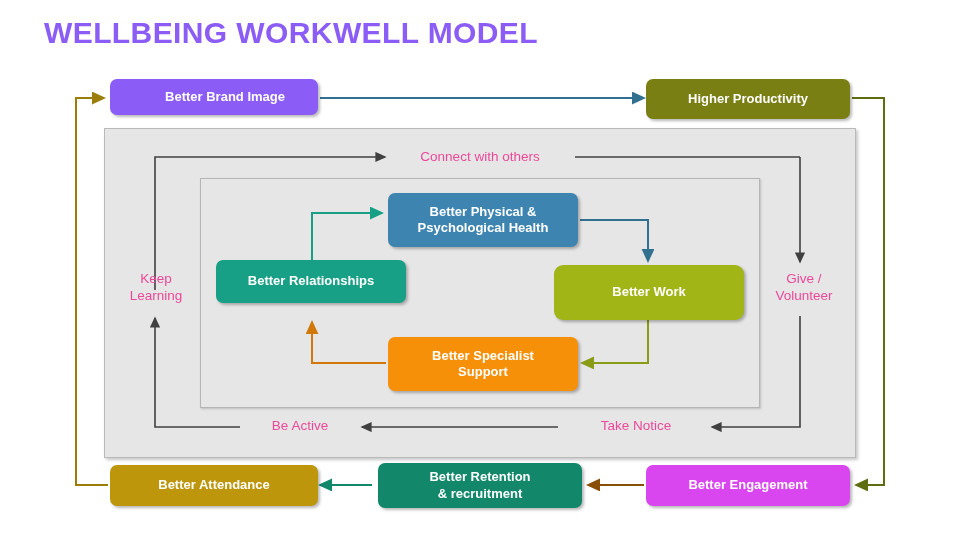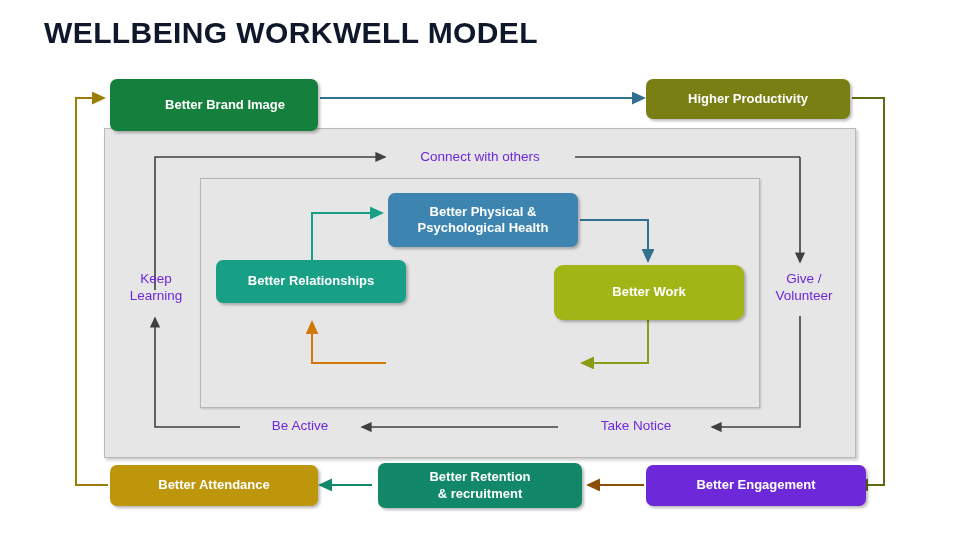--- a/index.html
+++ b/index.html
@@ -9,21 +9,21 @@
     font-family:"Liberation Sans", sans-serif;
     overflow:hidden;
     position:relative;
   }
   #stage{position:absolute;left:0;top:0;width:960px;height:540px;}
 
   
   .title{
     position:absolute;left:44px;top:16px;
     font-size:30px;font-weight:bold;letter-spacing:.4px;
-    color:#0f172a;white-space:nowrap;
+    color:#8b5cf6;white-space:nowrap;
   }
 
   
   #wires{position:absolute;left:0;top:0;width:960px;height:540px;}
 
   
   .outer-panel{
     position:absolute;left:104px;top:128px;width:752px;height:330px;
     background:#e6e6e6;border:1px solid #b9b9b9;
     box-shadow:2px 2px 3px rgba(0,0,0,.22);
@@ -42,21 +42,21 @@
     border-radius:7px;
     display:flex;align-items:center;justify-content:center;
     text-align:center;color:#ffffff;font-weight:bold;
     font-size:13px;line-height:1.25;
     box-shadow:2px 2px 3px rgba(0,0,0,.28);
     padding:2px 6px;
   }
 
   
   .plabel{
-    position:absolute;color:#6d28d9;font-size:13.5px;
+    position:absolute;color:#ec4899;font-size:13.5px;
     text-align:center;line-height:1.25;white-space:pre-line;
   }
 </style>
 </head>
 <body>
 
 <div id="stage">
 
   <div class="title">WELLBEING WORKWELL MODEL</div>
 
@@ -118,48 +118,52 @@
 
     <path d="M312,264 L312,213 L382,213" fill="none" stroke="#17a085" stroke-width="2" marker-end="url(#ah-green)"></path>
 
     <path d="M580,220 L648,220 L648,261" fill="none" stroke="#31708f" stroke-width="2" marker-end="url(#ah-blue)"></path>
 
     <path d="M648,320 L648,363 L582,363" fill="none" stroke="#8a9c16" stroke-width="2" marker-end="url(#ah-olive)"></path>
 
     <path d="M386,363 L312,363 L312,322" fill="none" stroke="#d2780a" stroke-width="2" marker-end="url(#ah-orange)"></path>
   </svg>
 
-  <div class="node" style="left:110px;top:79px;width:208px;height:52px;background:#15803d;padding-left:28px;">
+  <div class="node" style="left:110px;top:79px;width:208px;height:36px;background:#8b5cf6;padding-left:28px;">
     <span>Better Brand Image</span>
   </div>
   <div class="node" style="left:646px;top:79px;width:204px;height:40px;background:#7a7f13;">
     <span>Higher Productivity</span>
   </div>
 
   <div class="node" style="left:110px;top:465px;width:208px;height:41px;background:#bd960c;">
     <span>Better Attendance</span>
   </div>
   <div class="node" style="left:378px;top:463px;width:204px;height:45px;background:#12876a;">
     <span style="white-space:pre-line;text-align:center;">Better Retention
 &amp; recruitment</span>
   </div>
-  <div class="node" style="left:646px;top:465px;width:220px;height:41px;background:#6d28d9;">
+  <div class="node" style="left:646px;top:465px;width:204px;height:41px;background:#d946ef;">
     <span>Better Engagement</span>
   </div>
 
   <div class="node" style="left:388px;top:193px;width:190px;height:54px;background:#3d85b0;">
     <span style="white-space:pre-line;">Better Physical &amp;
 Psychological Health</span>
   </div>
   <div class="node" style="left:216px;top:260px;width:190px;height:43px;background:#17a085;">
     <span>Better Relationships</span>
   </div>
   <div class="node" style="left:554px;top:265px;width:190px;height:55px;background:#a2b517;border-radius:9px;">
     <span>Better Work</span>
   </div>
+  <div class="node" style="left:388px;top:337px;width:190px;height:54px;background:#f79009;">
+    <span style="white-space:pre-line;">Better Specialist
+Support</span>
+  </div>
 
   <div class="plabel" style="left:390px;top:149px;width:180px;">Connect with others</div>
   <div class="plabel" style="left:758px;top:271px;width:92px;">Give /
 Volunteer</div>
   <div class="plabel" style="left:113px;top:271px;width:86px;">Keep
 Learning</div>
   <div class="plabel" style="left:248px;top:418px;width:104px;">Be Active</div>
   <div class="plabel" style="left:580px;top:418px;width:112px;">Take Notice</div>
 
 </div>

